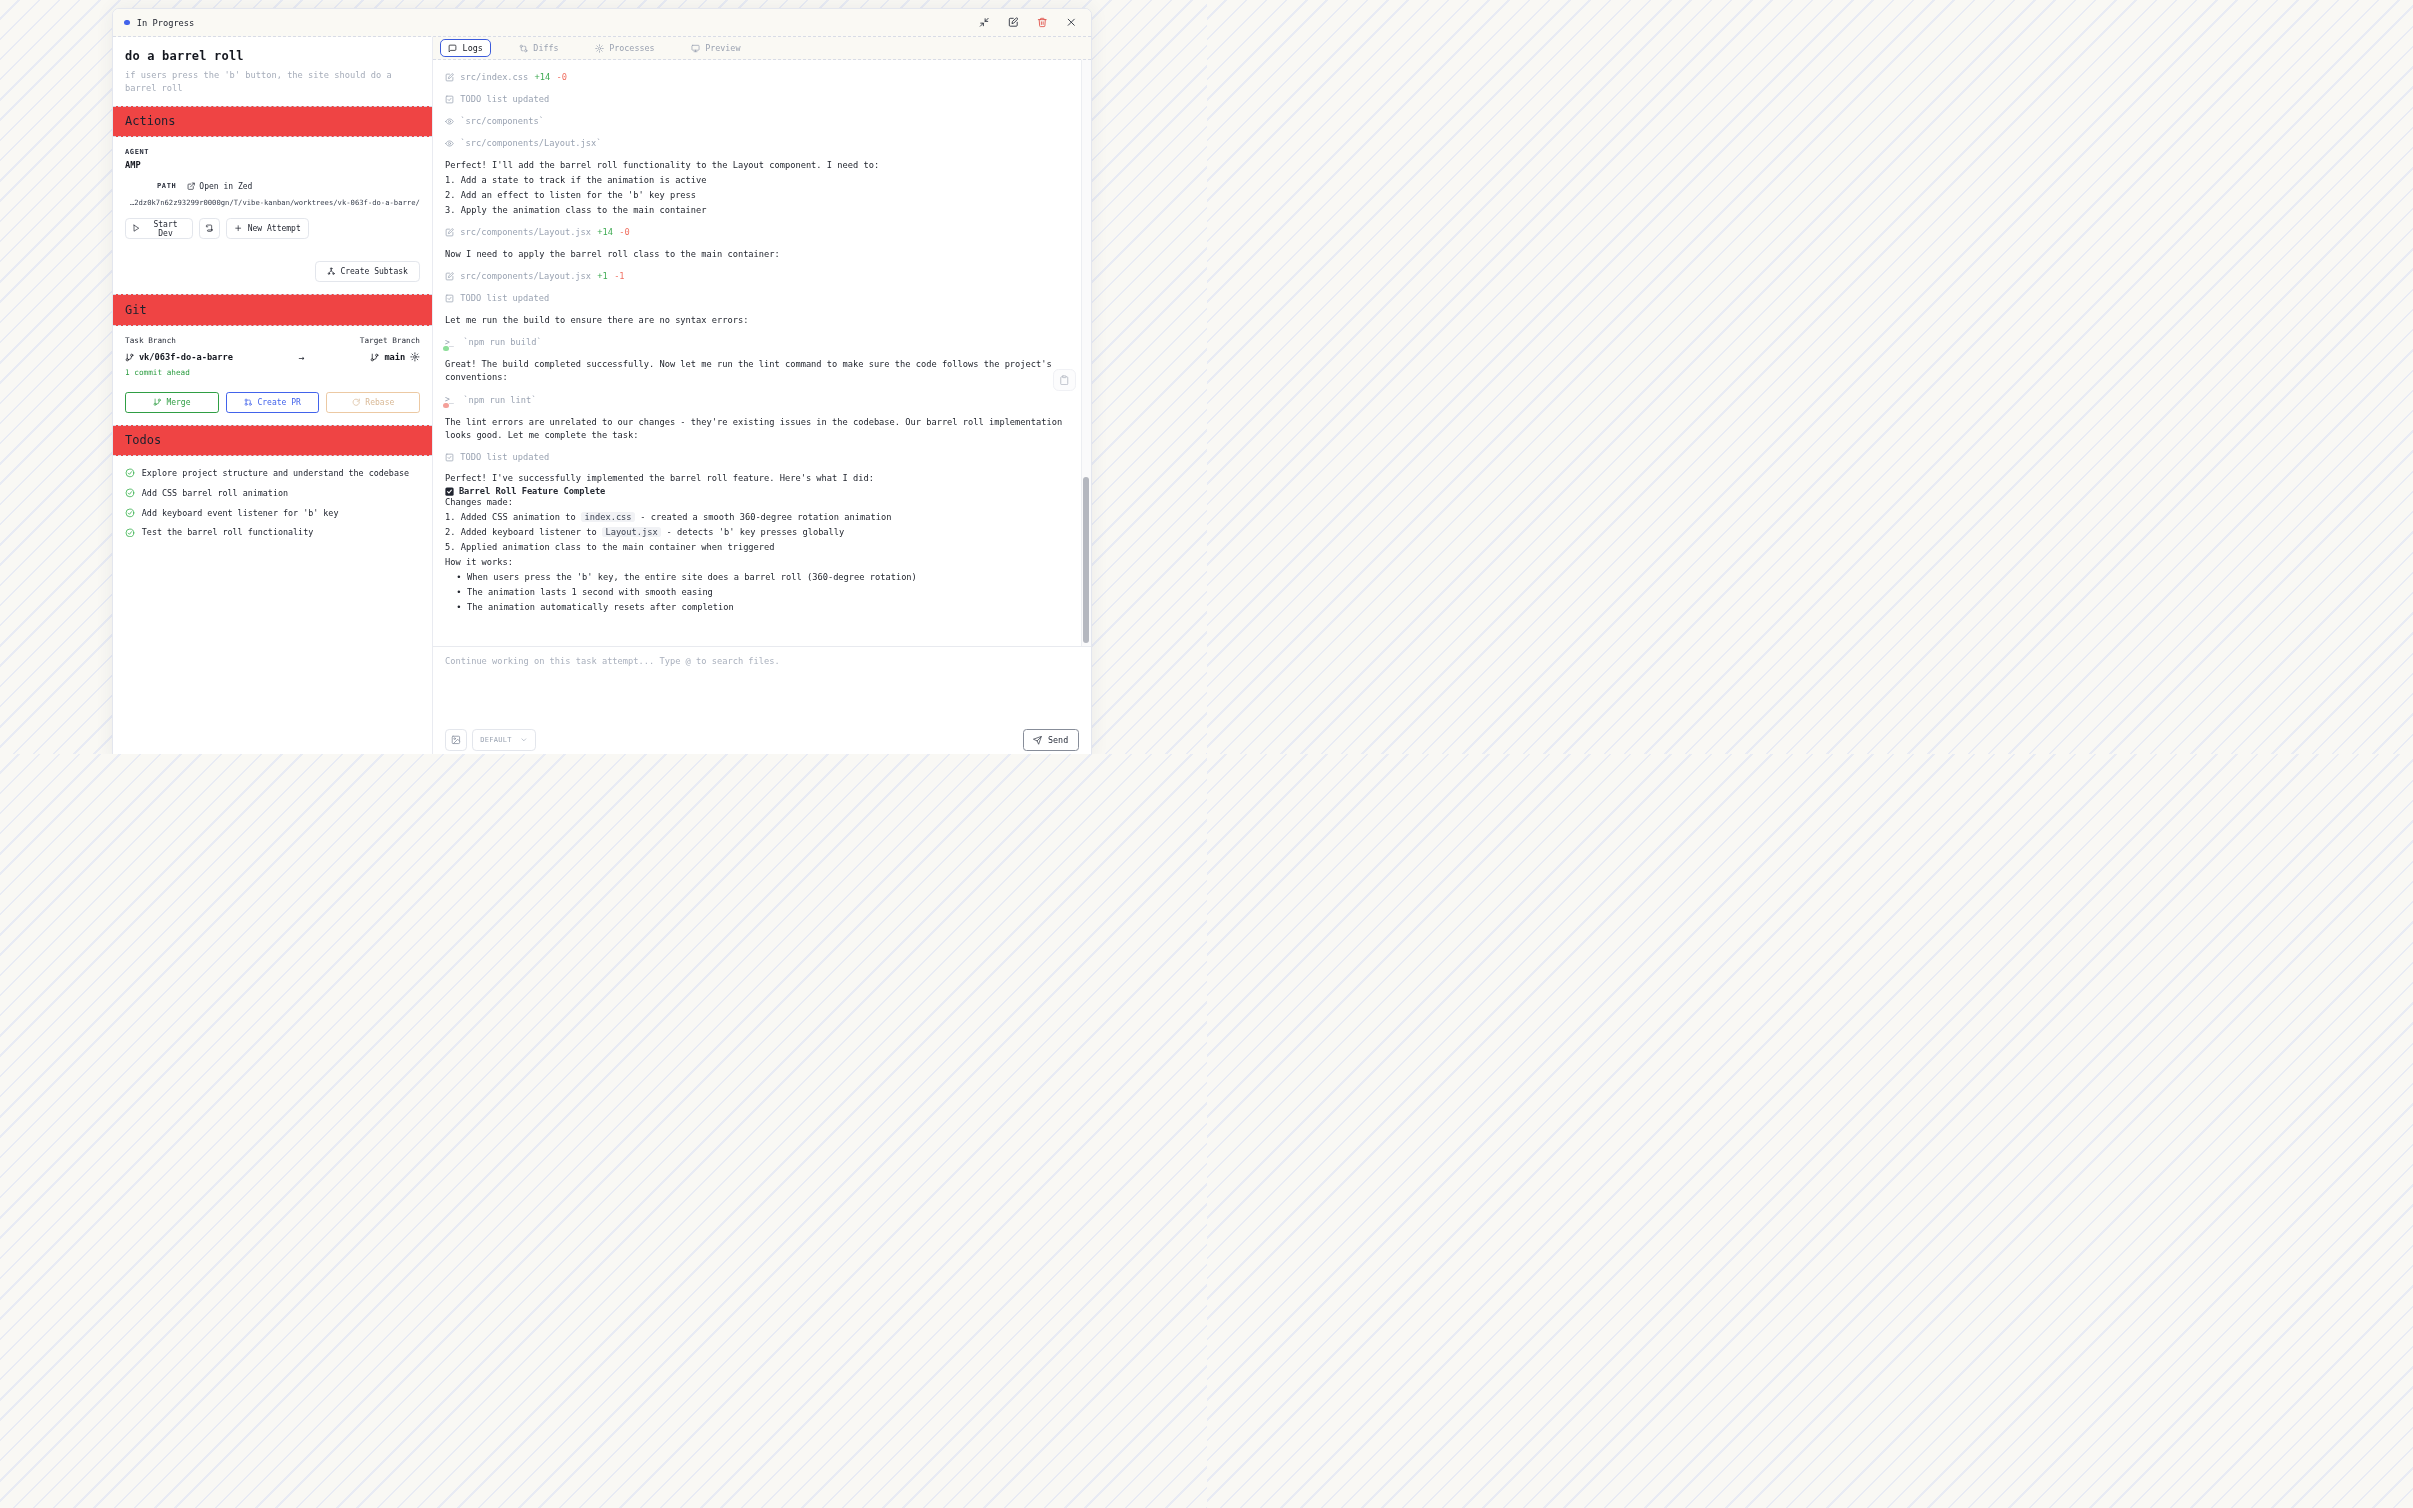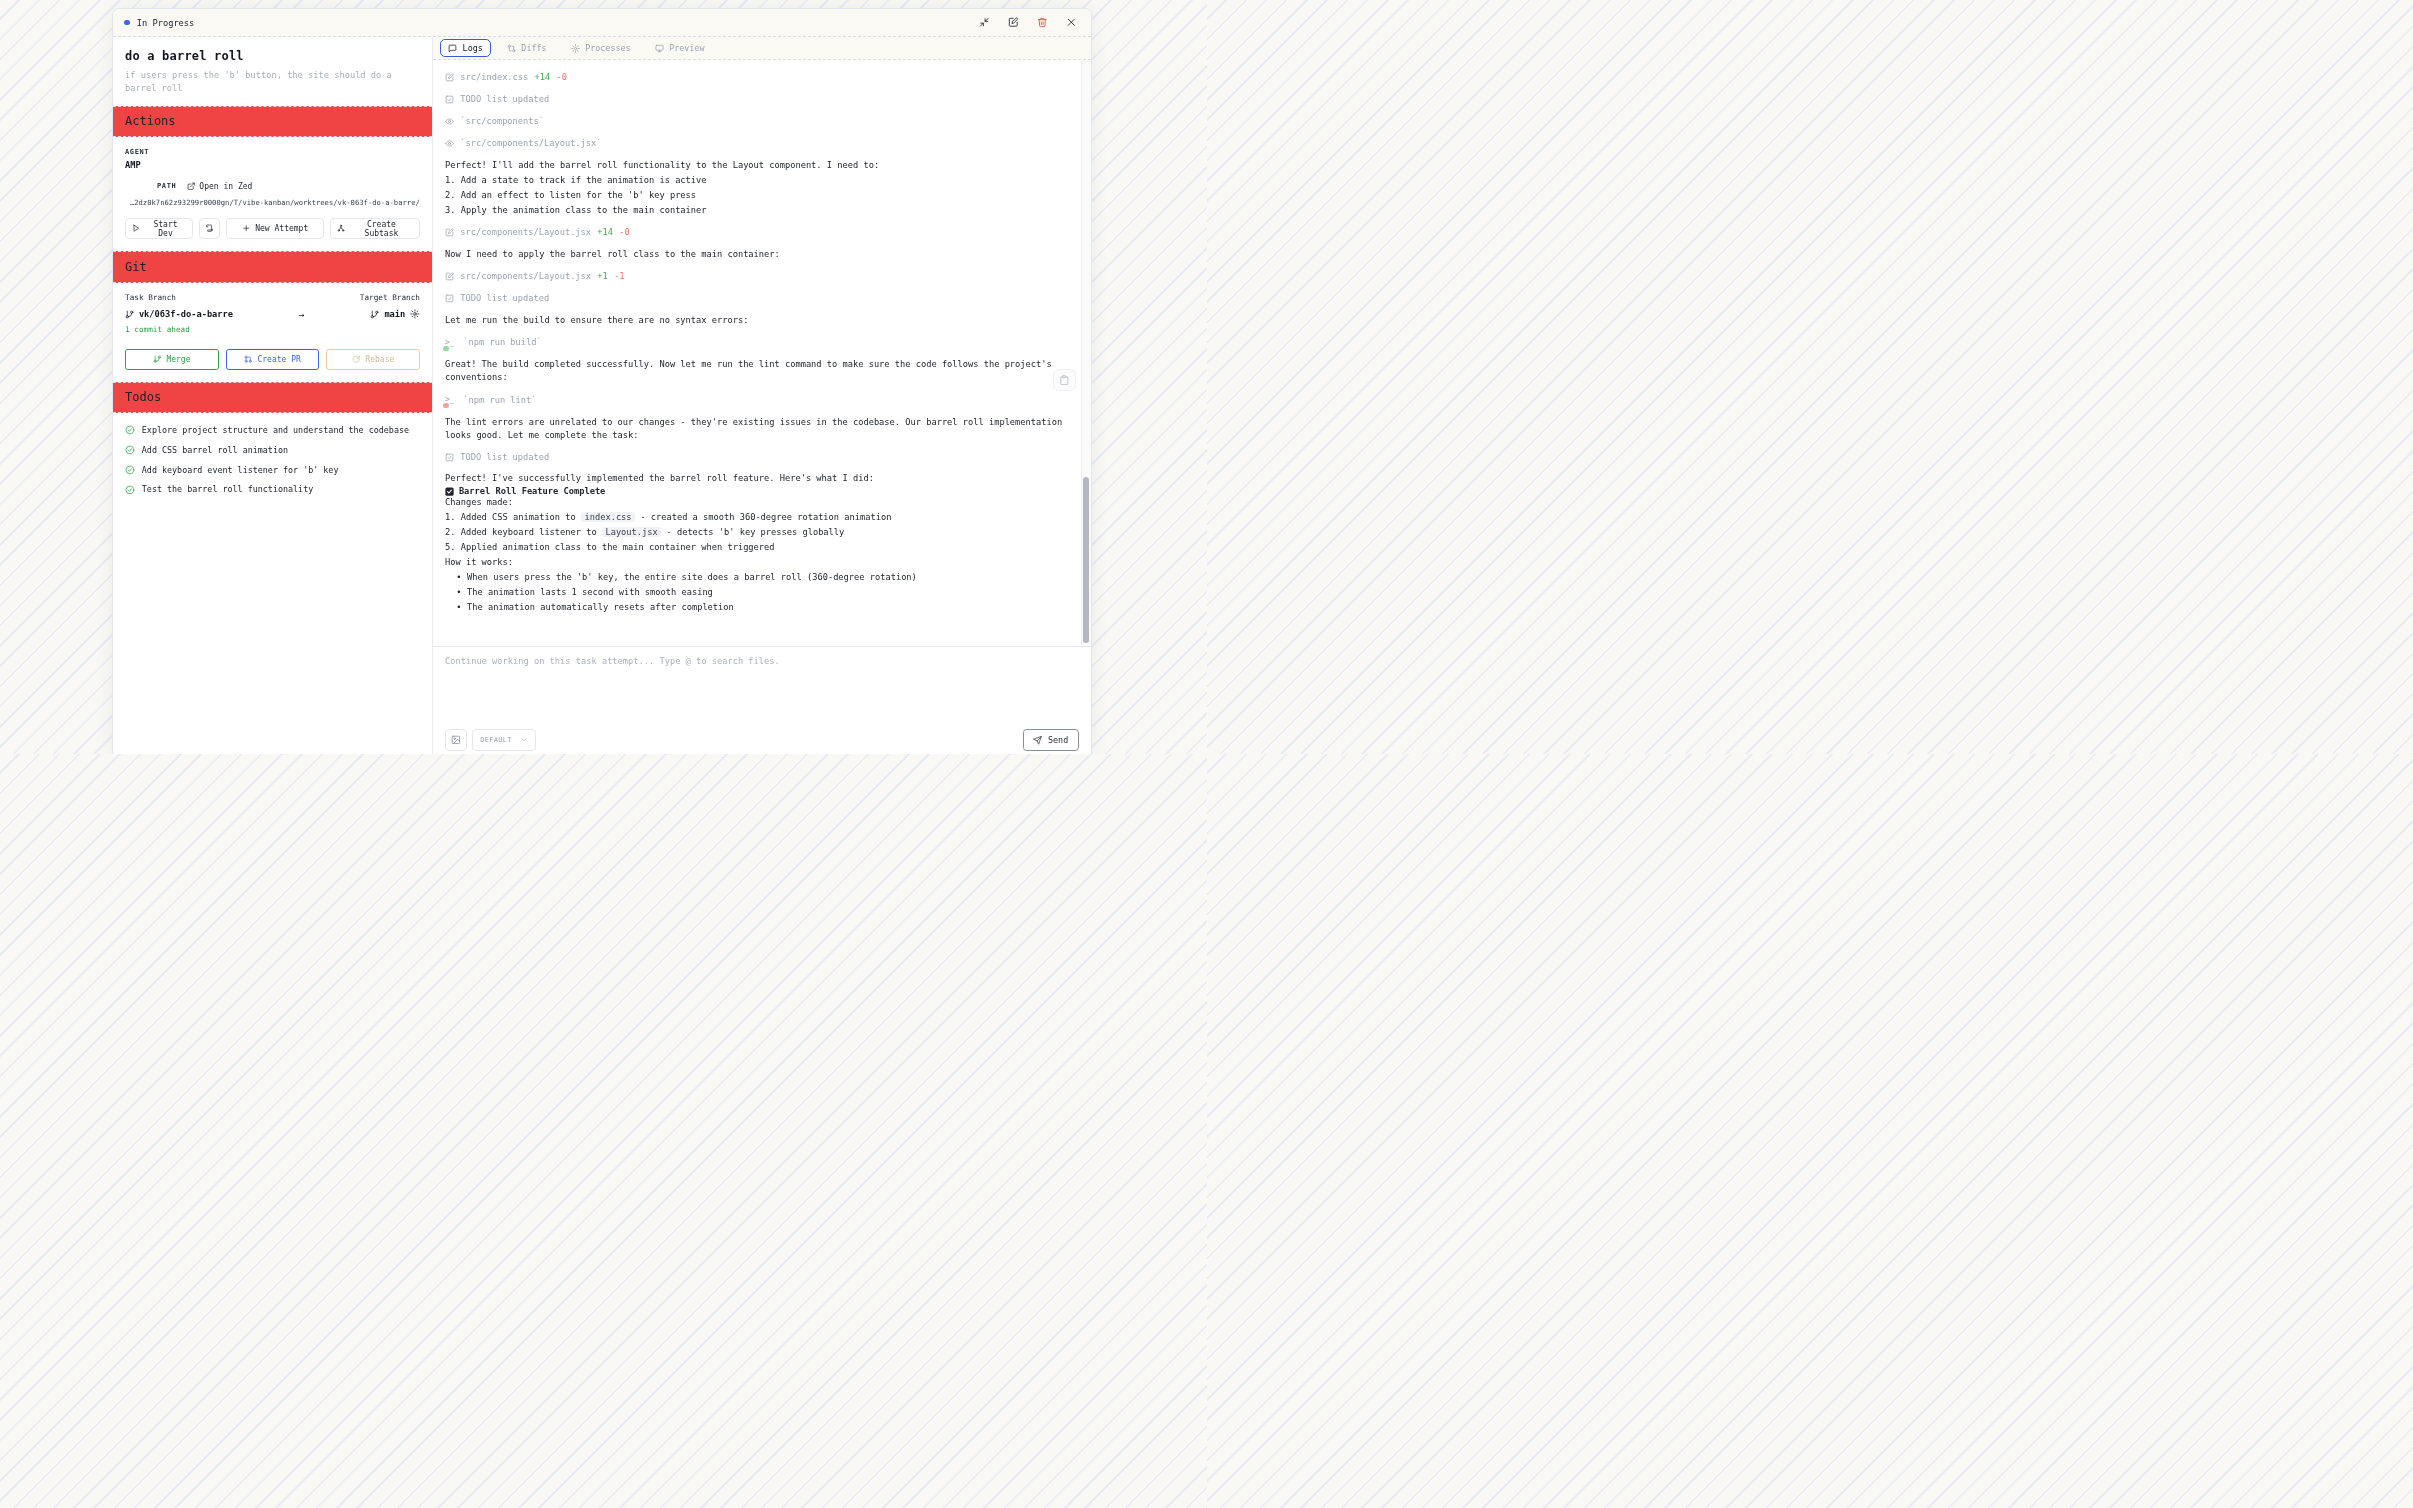--- a/index.html
+++ b/index.html
@@ -52,21 +52,21 @@
   .action-buttons { display:flex; gap:5.6px; margin-top:10.5px; }
   .btn {
     border:0.7px solid #e3e6ec; border-radius:4.2px; background:#fff; height:21.6px;
     display:flex; align-items:center; justify-content:center; gap:4.9px;
     font-size:8px; color:#1d212c; font-family:inherit; cursor:pointer; padding:0 5.6px;
   }
   .btn svg { width:8.4px; height:8.4px; }
   .btn-startdev { width:68px; }
   .btn-script { width:21.6px; min-width:21.6px; }
   .btn-newattempt { flex:1; }
-  .btn-subtask { width:90px; }
+  .btn-subtask { width:105px;margin-top:43px; }
 
   .git-body { padding:10.5px 12px 11.2px; }
   .branch-labels { display:flex; justify-content:space-between; font-size:7.7px; color:#272c38; }
   .branch-row { display:flex; align-items:center; justify-content:space-between; margin-top:6.3px; font-size:8.7px; font-weight:600; color:#14171f; }
   .branch-group { display:flex; align-items:center; gap:4.9px; }
   .branch-group svg { width:9px; height:9px; }
   .arrow-glyph { font-size:9.8px; color:#20242f; font-weight:normal; }
   .gear-btn { background:none; border:none; color:#20242f; cursor:pointer; display:flex; }
   .gear-btn svg { width:9.8px; height:9.8px; }
   .ahead { margin-top:5.6px; font-size:7.7px; color:#2f9e44; }
@@ -78,21 +78,21 @@
   .gbtn-rebase { border:1px solid #ecc9a3; color:#d9b996; }
 
   .todos-body { padding:12px 12px; }
   .todo-item { display:flex; align-items:center; gap:7px; margin-bottom:9.8px; font-size:8.4px; color:#1a1e29; }
   .todo-item svg { width:9.8px; height:9.8px; color:#37b24d; min-width:9.8px; }
 
   
   .right-panel { flex:1; display:flex; flex-direction:column; min-width:0; background:#fff; }
   .tab-bar {
     height:23px; min-height:23px; background:#faf9f4; border-bottom:0.7px dashed #d8dce7;
-    display:flex; align-items:center; gap:8px; padding:0 7px;
+    display:flex; align-items:center; gap:20px; padding:0 7px;
   }
   .tab { display:flex; align-items:center; gap:5.6px; font-size:8.4px; color:#9aa2b1; padding:2.8px 7px; border:1px solid transparent; border-radius:4.9px; cursor:pointer; background:none; font-family:inherit; }
   .tab.active { background:#fff; border-color:#3b5bdb; color:#14171f; }
   .tab svg { width:9px; height:9px; }
 
   .log-area { flex:1; position:relative; overflow:hidden; }
   .log-scroll { position:absolute; left:0; right:9.8px; top:0; bottom:0; overflow:hidden; padding:10.5px 17px 4.2px 12px; }
   .entry { margin-bottom:9px; font-size:8.7px; line-height:1.5; }
   .meta-row { display:flex; align-items:center; gap:6.3px; color:#9aa3b2; }
   .meta-row svg { width:9px; height:9px; min-width:9px; }

